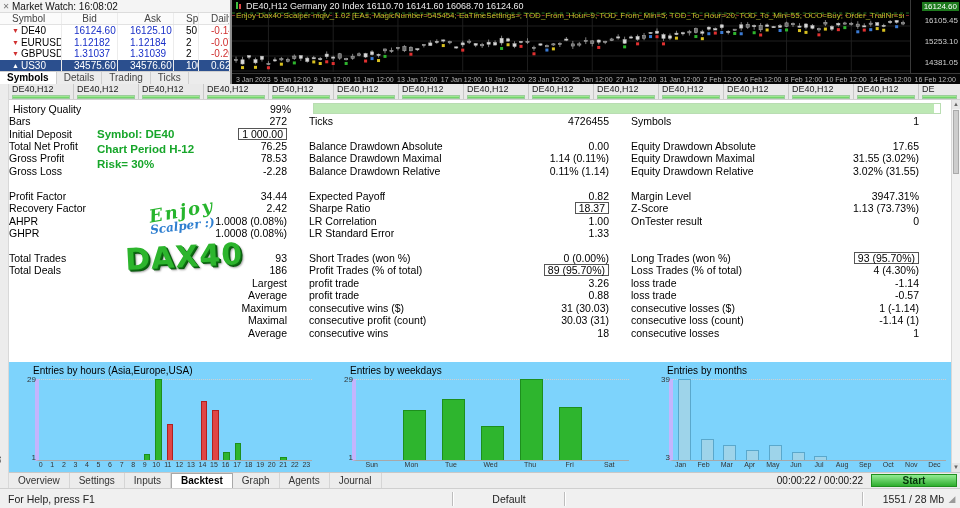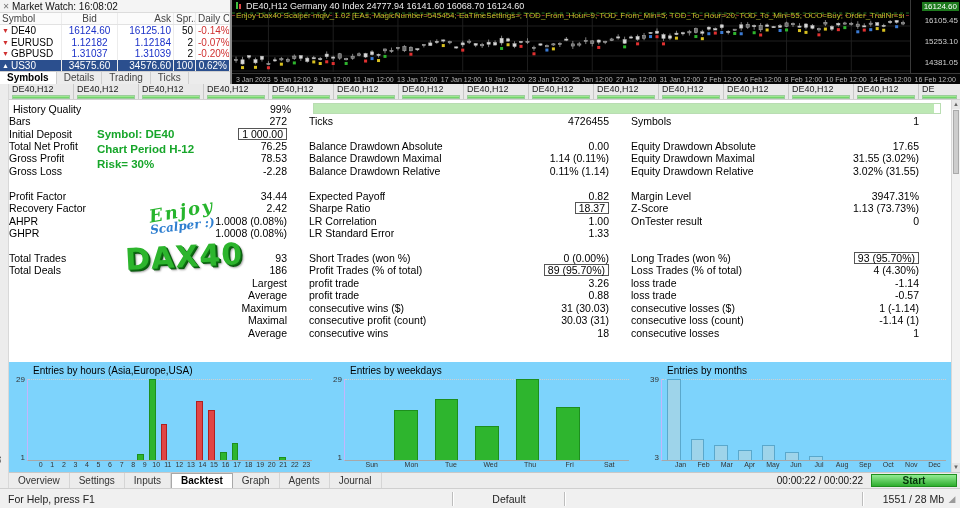--- a/index.html
+++ b/index.html
@@ -6,21 +6,21 @@
   html,body{width:960px;height:508px;}
   body{font-family:"Liberation Sans",sans-serif;font-size:11px;background:#f0f0f0;overflow:hidden;}
   .app{width:960px;height:508px;display:flex;flex-direction:column;background:#f0f0f0;}
 
   
   .top{height:84px;display:flex;flex:none;}
   .mw{width:232px;flex:none;background:#fff;border-right:2px solid #8a8a8a;display:flex;flex-direction:column;font-size:10px;overflow:hidden;}
   .mw-title{height:13px;line-height:13px;background:#f4f4f4;border-bottom:1px solid #dcdcdc;display:flex;align-items:center;color:#111;}
   .mw-close{width:12px;text-align:center;color:#777;font-size:8px;}
   .mw-head{height:12px;display:flex;background:#fbfbfb;border-bottom:1px solid #e2e2e2;color:#444;}
-  .mw-col{padding:0 2px;border-right:1px solid #ececec;overflow:hidden;white-space:nowrap;}
+  .mw-col{padding:0 12px;border-right:1px solid #ececec;overflow:hidden;white-space:nowrap;}
   .mw-c0{width:62px;flex:none;}
   .mw-c1{width:56px;flex:none;text-align:center;}
   .mw-c2{width:56px;flex:none;text-align:right;}
   .mw-c3{width:22px;flex:none;text-align:right;}
   .mw-c4{flex:1;text-align:right;}
   .mw-row{height:11.5px;line-height:11.5px;display:flex;color:#000;}
   .mw-row.sel{background:#2b4f8e;color:#fff;}
   .mw-row .num{color:#1a30c8;}
   .mw-row.sel .num{color:#fff;}
   .arr{font-size:7px;margin-right:2px;vertical-align:top;}
@@ -71,21 +71,21 @@
   .ov-green{position:absolute;left:88px;top:27px;color:#17a62a;font-weight:bold;font-size:11.5px;line-height:15px;z-index:6;}
   .ov-red{position:absolute;left:12px;top:213px;color:#e02b2b;font-weight:bold;font-size:11.5px;line-height:15.5px;z-index:6;}
   .logo{position:absolute;left:100px;top:100px;width:150px;height:112px;z-index:5;text-align:center;transform:rotate(-3deg);}
   .logo-l1{font-family:"DejaVu Serif",serif;font-style:italic;font-weight:bold;color:#27b52d;font-size:18px;letter-spacing:2px;transform:rotate(-7deg);}
   .logo-l2{font-family:"DejaVu Serif",serif;font-style:italic;font-weight:bold;color:#2f7fd0;font-size:12px;transform:rotate(-4deg);margin-top:-2px;}
   .logo-l3{font-family:"DejaVu Sans",sans-serif;font-weight:bold;color:#2db52d;font-size:30px;letter-spacing:1px;margin-top:6px;text-shadow:1px 1px 0 #0c6e12,2px 2px 0 #0a5a0e,3px 3px 2px rgba(0,0,0,0.35);}
 
   .dist{height:110px;flex:none;display:flex;padding:3px 14px 0 6px;gap:20px;background:#7dd3fc;}
   .dchart{flex:1;display:flex;flex-direction:column;min-width:0;}
   .dtitle{font-size:10px;color:#000;padding-left:18px;height:14px;white-space:nowrap;overflow:hidden;}
-  .dplot{flex:1;position:relative;margin-left:12px;border-left:1px solid #c4b5fd;border-bottom:1px solid #a8a8a8;}
+  .dplot{flex:1;position:relative;margin-left:20px;border-left:4px solid #c4b5fd;border-bottom:1px solid #a8a8a8;}
   .dplot .topline{position:absolute;left:0;right:0;top:0;border-top:1px dotted #d0d0d0;}
   .ymax,.ymin{position:absolute;left:-20px;width:17px;text-align:right;font-size:8px;color:#333;}
   .ymax{top:-4px;} .ymin{bottom:-2px;}
   .dbars{position:absolute;left:0;right:0;top:0;bottom:0;display:flex;align-items:flex-end;}
   .dcol{flex:1;display:flex;justify-content:center;align-items:flex-end;height:100%;min-width:0;}
   .dbar{width:58%;min-width:3px;}
   .dx{height:11px;margin-left:20px;display:flex;}
   .dxl{flex:1;text-align:center;font-size:7px;color:#333;overflow:hidden;white-space:nowrap;}
 
   .ttabs{height:16px;flex:none;background:#ececec;border-top:1px solid #c8c8c8;display:flex;align-items:stretch;font-size:10px;color:#333;}
@@ -440,21 +440,21 @@
           <rect x="655.2" y="20.393194146134974" width="3.2" height="1.9345235833593293" fill="#d8d8d8" stroke="#b4b4b4" stroke-width="0.5"></rect>
           <rect x="655.3000000000001" y="25.19076988222625" width="3" height="3" fill="#3b7bd4"></rect>
           <line x1="663.2" y1="20.603823717771448" x2="663.2" y2="25.224556027357224" stroke="#9a9a9a" stroke-width="0.8"></line>
           <rect x="661.6" y="22.52454143488289" width="3.2" height="1.5129089362513781" fill="#6e6e6e" stroke="#b4b4b4" stroke-width="0.5"></rect>
           <line x1="0" y1="13" x2="670" y2="13" stroke="#2a8f2a" stroke-dasharray="3 3" stroke-width="0.8"></line>
           <line x1="0" y1="15.5" x2="670" y2="15.5" stroke="#a03030" stroke-dasharray="3 3" stroke-width="0.8"></line>
         </svg>
       <div class="chart-titles">
         <div class="ct1">
           <span class="ct-icon"><i class="cg"></i><i class="cr"></i></span>
-          <span>DE40,H12   Germany 40 Index   24777.94 16141.60 16068.70 16124.60</span>
+          <span>DE40,H12   Germany 20 Index   16110.70 16141.60 16068.70 16124.60</span>
         </div>
         <div class="ct2">Enjoy Dax40 Scalper mqlv_1.02 [EAs; MagicNumber=545454; EaTimeSettings=; TOD_From_Hour=9; TOD_From_Min=5; TOD_To_Hour=20; TOD_To_Min=55; OCO=Buy; Order_TrailNr=small; Hedging=Fal</div>
       </div>
       <div class="pscale">
         <span class="pcur">16124.60</span>
       <span class="plabel" style="top: 16px;">16105.45</span>
           <span class="plabel" style="top: 37px;">15253.10</span>
           <span class="plabel" style="top: 58px;">14381.05</span>
         </div>
       <div class="taxis">

